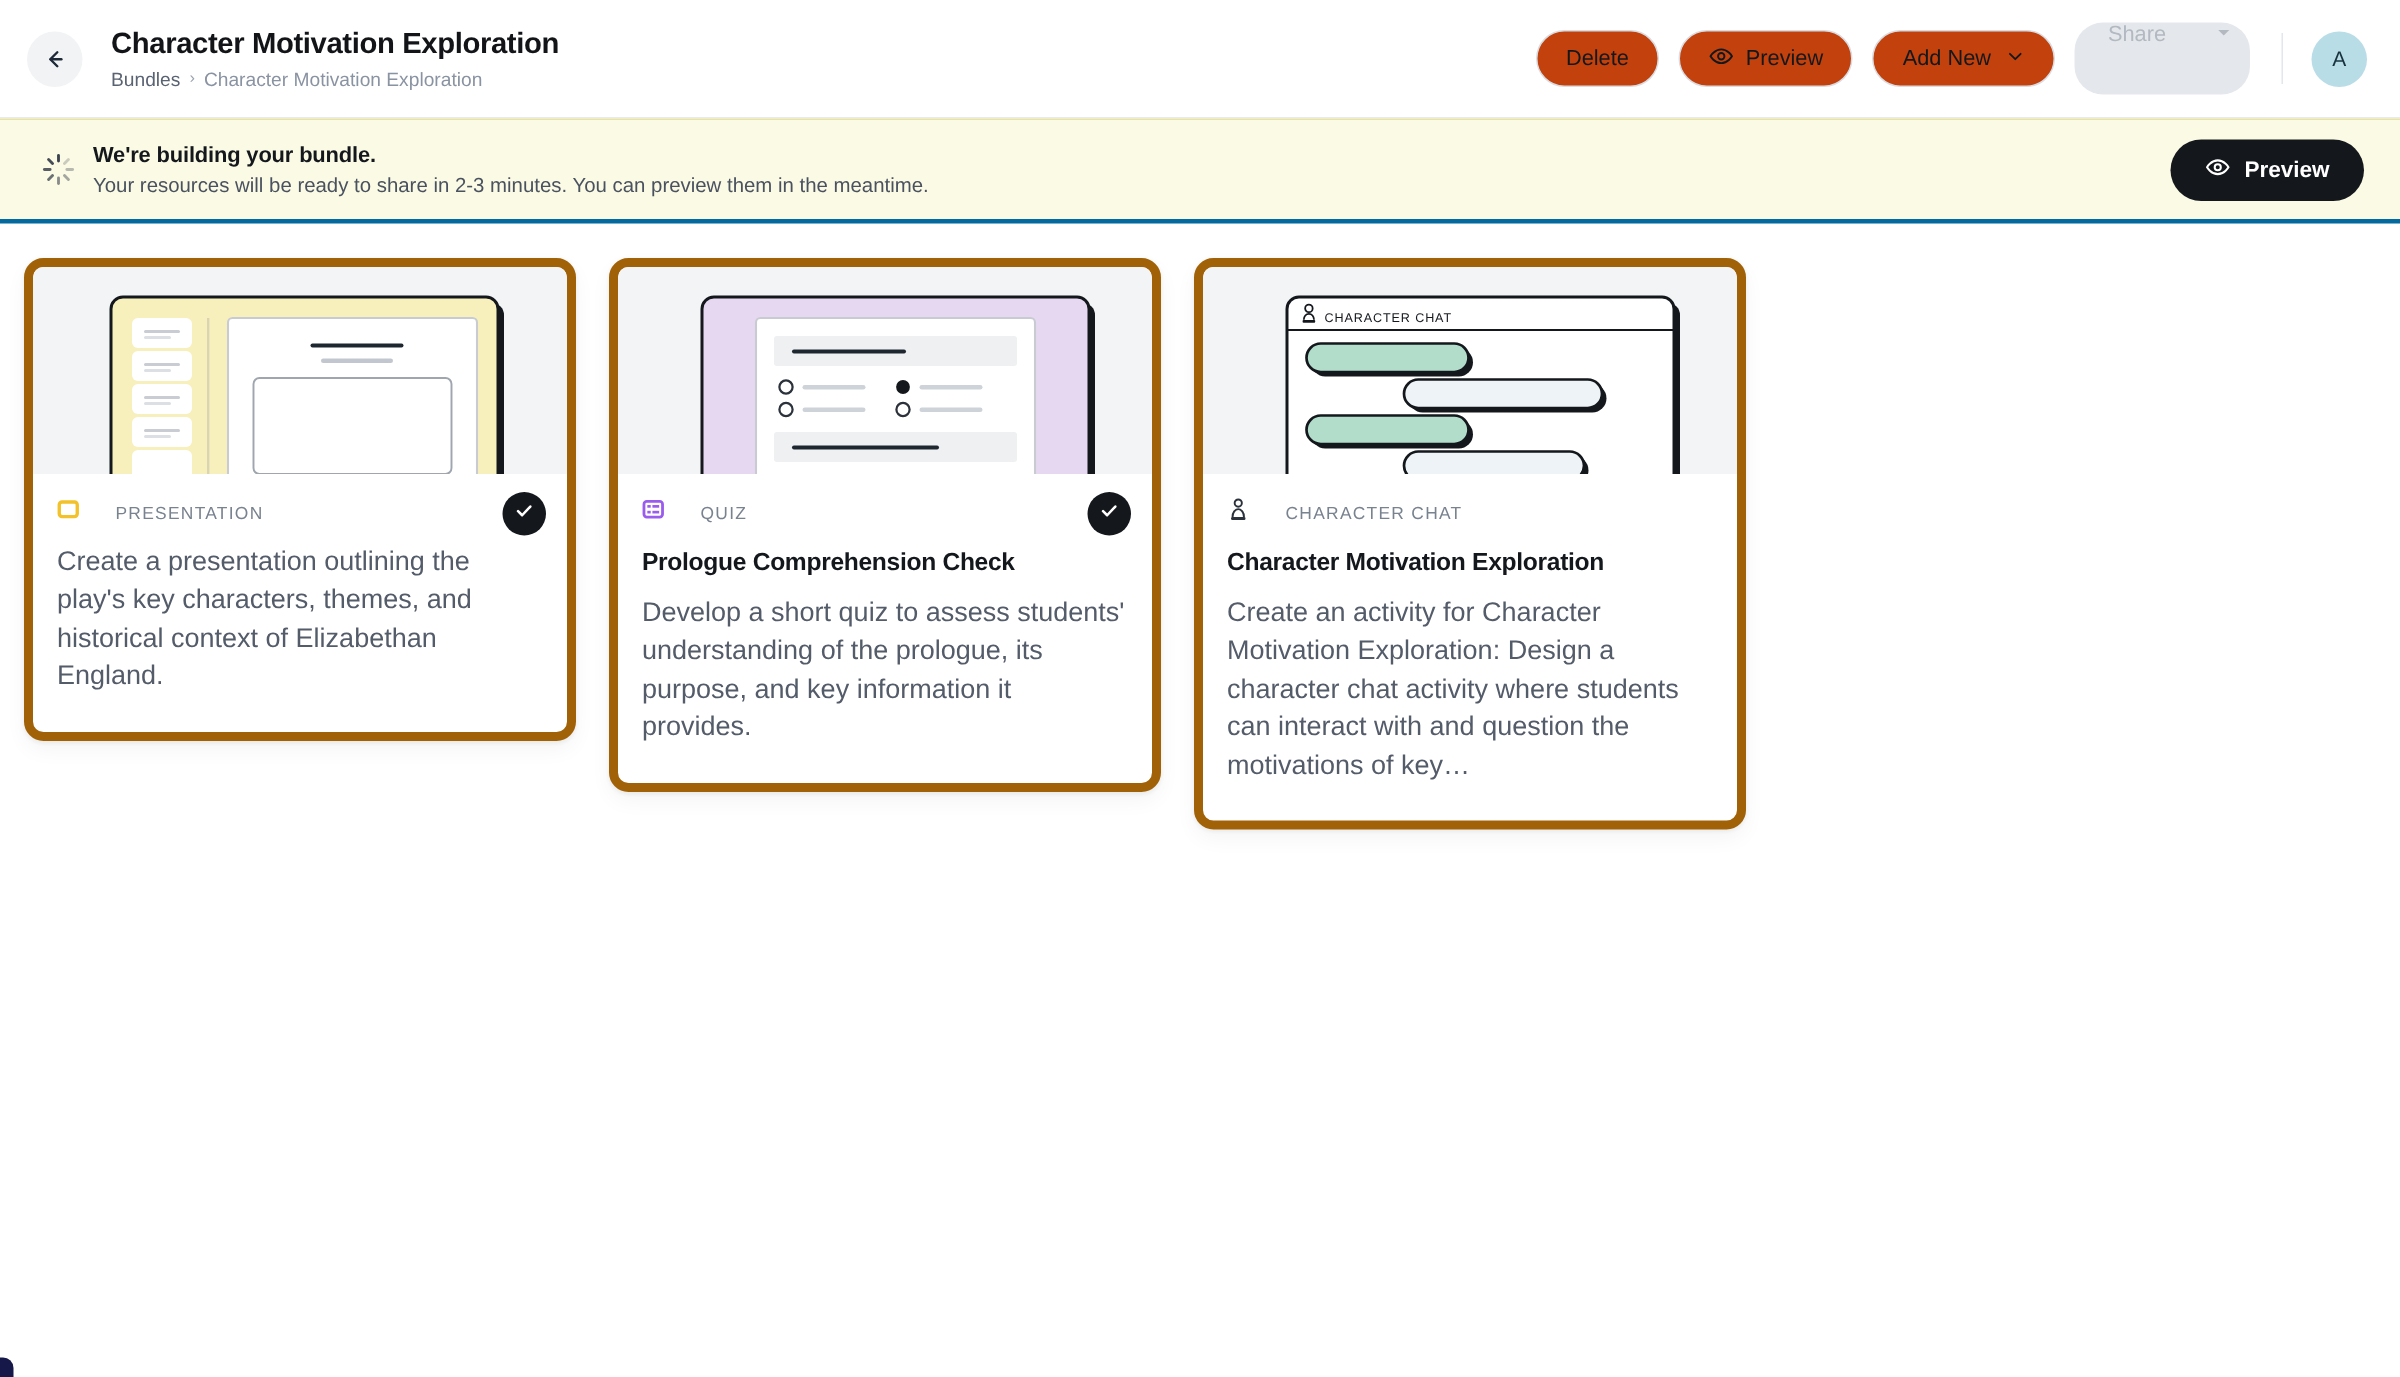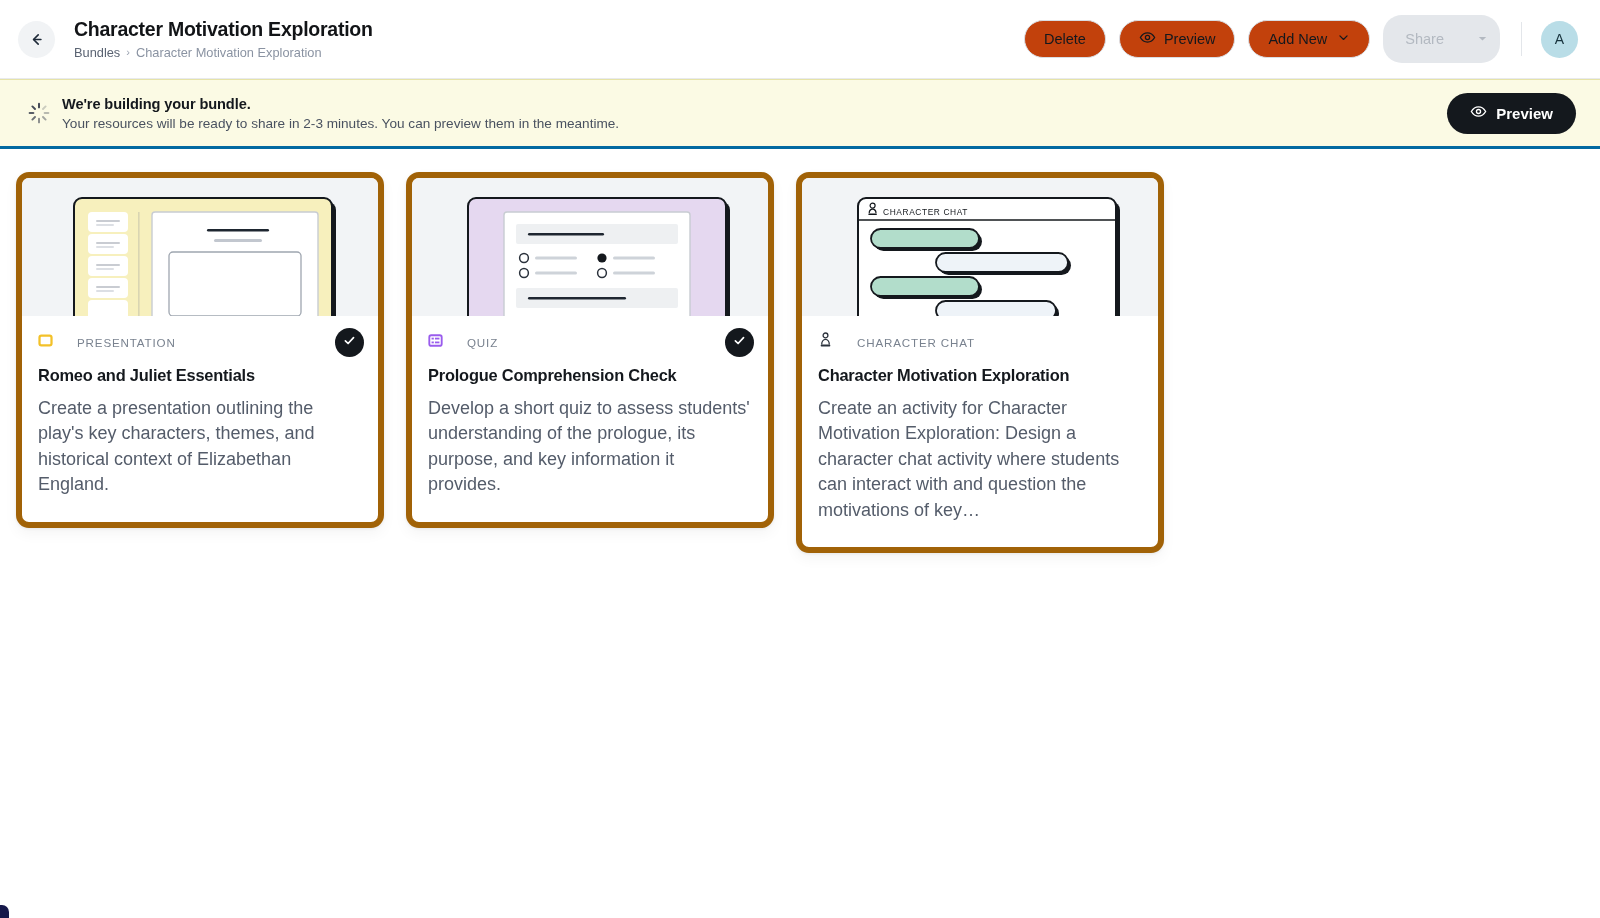--- a/index.html
+++ b/index.html
@@ -65,21 +65,21 @@
     font-size: 14.5px;
     font-family: "Liberation Sans", sans-serif;
     padding: 0 19px;
     display: flex; align-items: center; gap: 8px;
     cursor: pointer;
     white-space: nowrap;
   }
   .btn .chev { margin-left: 2px; }
 
   .share-group {
-    display: flex; align-items: center;
+    display: flex; align-items: flex-start;
     height: 48px;
     border-radius: 19px;
     background: #e4e7eb;
     overflow: hidden;
     cursor: default;
   }
   .share-main {
     display: flex; align-items: center;
     padding: 0 19px 0 22px;
     font-size: 14.5px;
@@ -348,21 +348,20 @@
         </span>
       </div>
       <div class="type-row">
         <span>
           <svg width="15" height="15" viewBox="0 0 16 16">
             <rect x="1.6" y="2.8" width="12.8" height="10.4" rx="2" fill="none" stroke="#f3c129" stroke-width="2.4"></rect>
           </svg>
         </span>
         <span class="type-label">PRESENTATION</span>
       </div>
-      <div class="card-title">Romeo and Juliet Essentials</div>
       <div class="card-desc">Create a presentation outlining the play's key characters, themes, and historical context of Elizabethan England.</div>
     </div>
   </div>
 
   <div class="card">
     <div class="thumb">
       <svg width="368" height="138" viewBox="0 0 368 138">
         <rect x="60" y="24" width="258" height="150" rx="8" fill="#14181d"></rect>
         <rect x="56" y="20" width="258" height="150" rx="8" fill="#e5d8f0" stroke="#14181d" stroke-width="2"></rect>
         <rect x="92" y="34" width="186" height="136" rx="3" fill="#ffffff" stroke="#c8ccd2" stroke-width="1.4"></rect>

